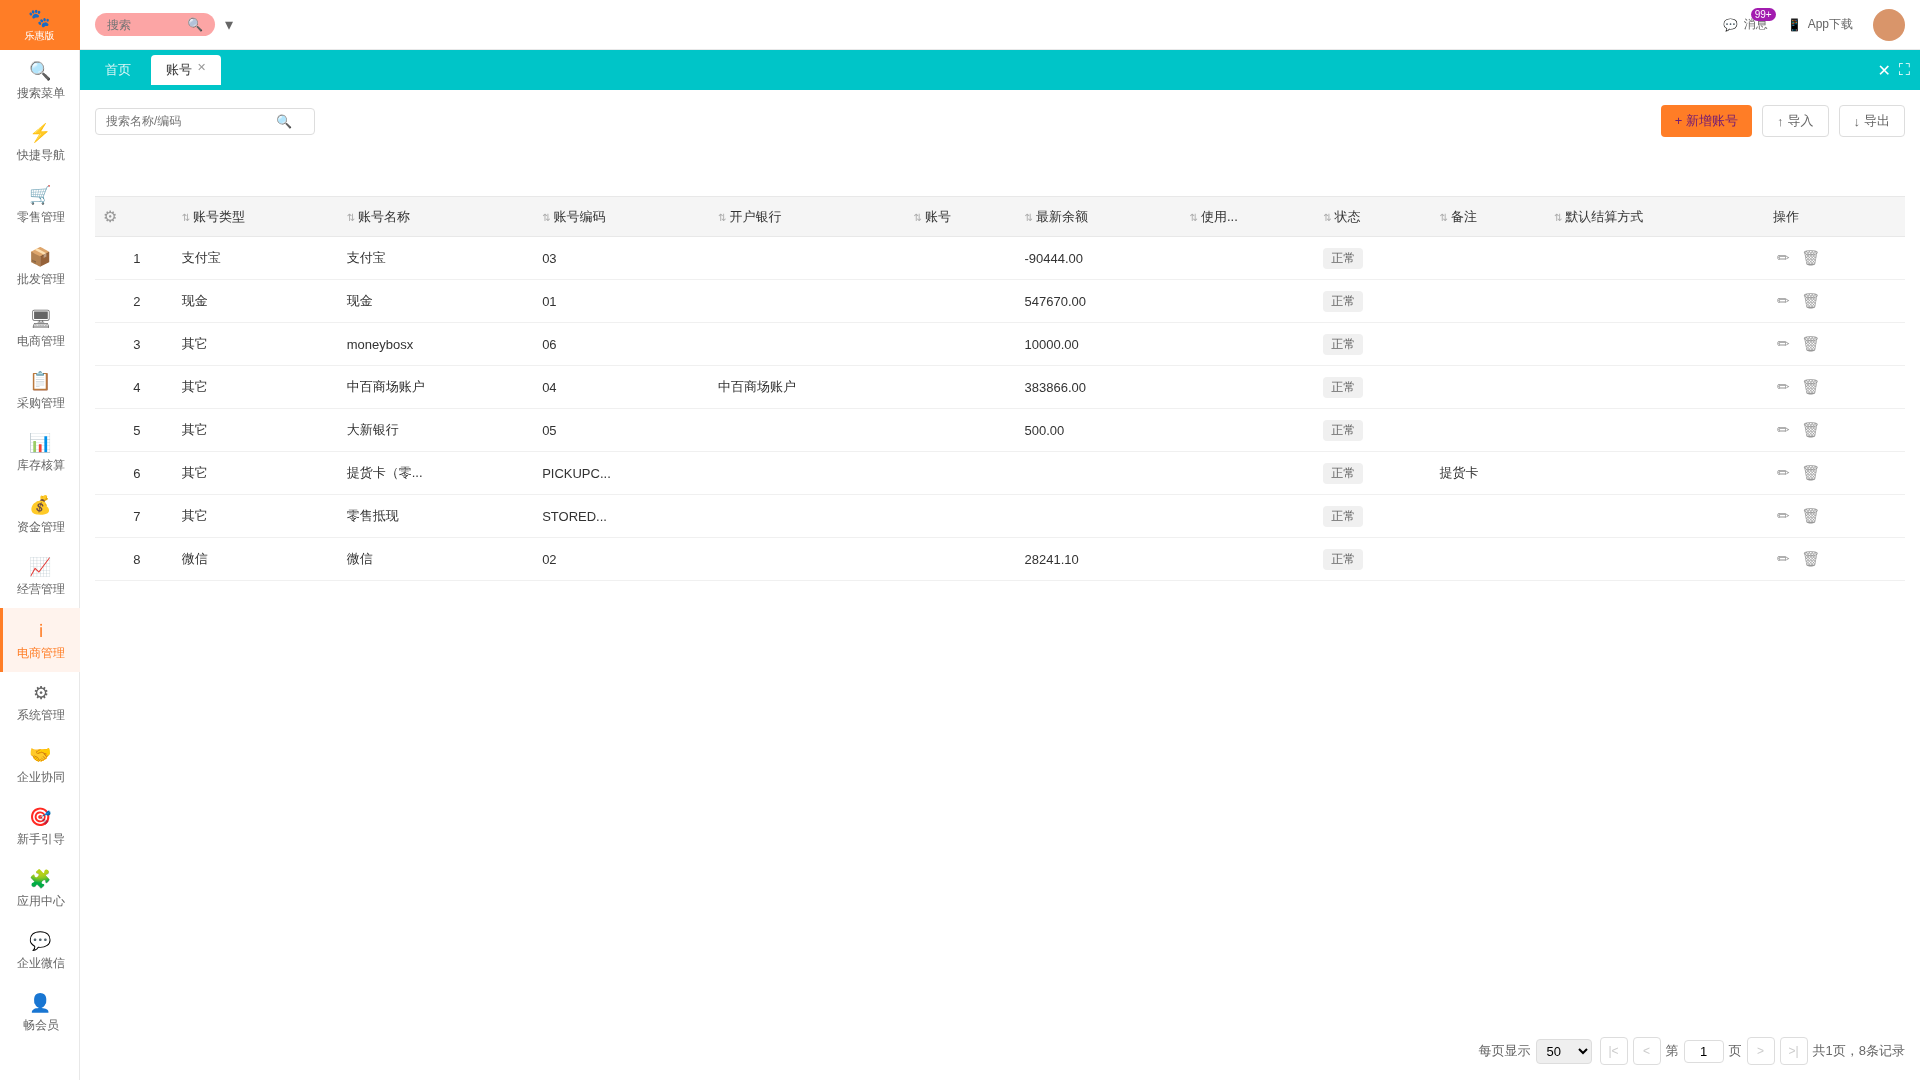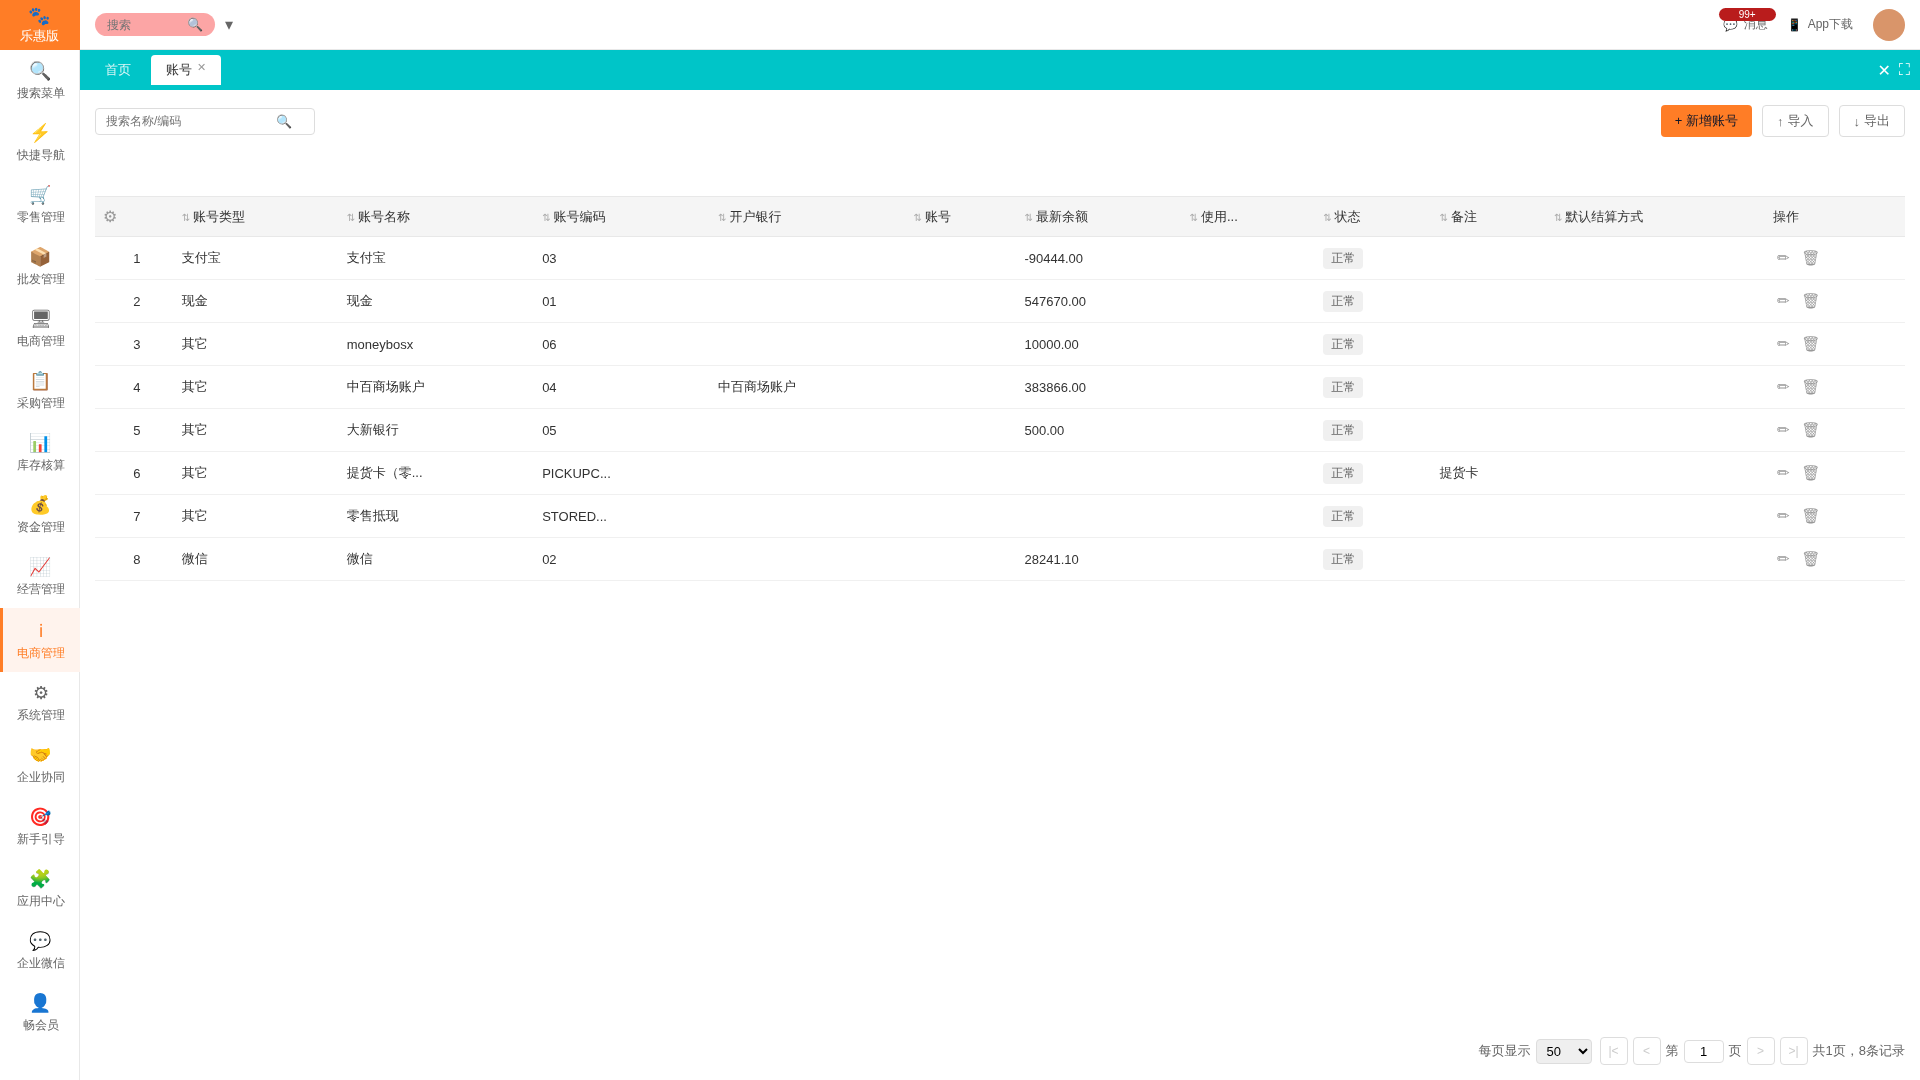--- a/index.html
+++ b/index.html
@@ -24,21 +24,21 @@
       align-items: center;
       justify-content: center;
       flex-direction: column;
     }
     .sidebar-logo-icon {
       font-size: 18px;
       color: #fff;
       font-weight: bold;
     }
     .sidebar-logo-text {
-      font-size: 13px;
+      font-size: 10px;
       color: #fff;
     }
     .sidebar-item {
       width: 80px;
       padding: 10px 5px;
       display: flex;
       flex-direction: column;
       align-items: center;
       cursor: pointer;
       color: #666;
@@ -96,24 +96,24 @@
     .msg-btn {
       display: flex;
       align-items: center;
       gap: 5px;
       cursor: pointer;
       color: #666;
       font-size: 12px;
       position: relative;
     }
     .badge {
-      background: #b91c1c;
+      background: #a21caf;
       color: #fff;
       font-size: 10px;
-      padding: 1px 20px;
+      padding: 1px 4px;
       border-radius: 8px;
       position: absolute;
       top: -8px;
       right: -8px;
     }
     .app-download {
       display: flex;
       align-items: center;
       gap: 5px;
       cursor: pointer;
@@ -189,21 +189,21 @@
     .search-box input {
       border: none;
       outline: none;
       font-size: 12px;
       width: 170px;
     }
     .search-icon { color: #999; cursor: pointer; }
     .toolbar-right { display: flex; gap: 10px; }
     .btn-primary {
       background: #ff7d26;
-      color: #0f172a;
+      color: #701a75;
       border: none;
       padding: 3px 14px;
       border-radius: 4px;
       cursor: pointer;
       font-size: 13px;
       display: flex;
       align-items: center;
       gap: 4px;
     }
     .btn-default {

